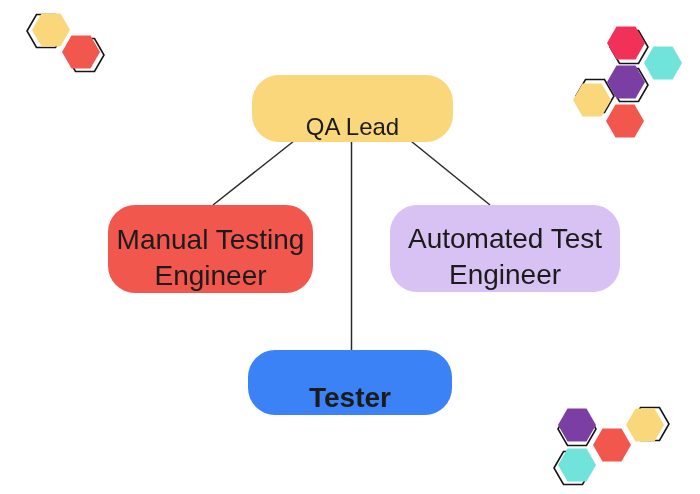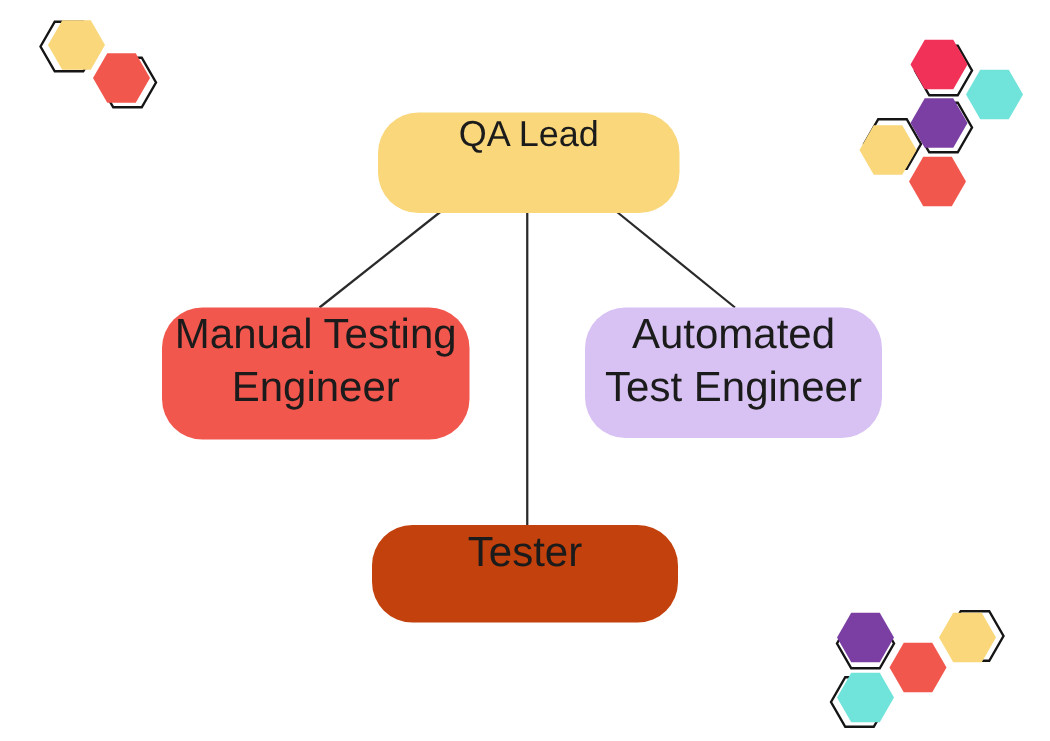--- a/index.html
+++ b/index.html
@@ -13,35 +13,35 @@
   }
   .edges {
     position: absolute;
     left: 0; top: 0;
     z-index: 1;
   }
   .node {
     position: absolute;
     z-index: 2;
     display: flex;
-    align-items: flex-start;
+    align-items: flex-end;
     justify-content: center;
     text-align: center;
     border-radius: 27px;
     color: #1b1b1b;
   }
   .node .label {
     font-size: 28px;
     line-height: 1.26;
     padding: 0 8px;
   }
   .node-qa      { left: 252px; top:  75px; width: 201px; height: 67px; }
   .node-qa .label { font-size: 24px; }
   .node-manual  { left: 108px; top: 205px; width: 205px; height: 88px; }
-  .node-auto    { left: 390px; top: 205px; width: 198px; height: 87px; }
+  .node-auto    { left: 390px; top: 205px; width: 230px; height: 87px; }
   .node-tester  { left: 248px; top: 350px; width: 204px; height: 65px; }
   .cluster {
     position: absolute;
     z-index: 1;
   }
   .cluster-tl { left: 12px;  top: 5px;   }
   .cluster-tr { left: 568px; top: 16px;  }
   .cluster-br { left: 550px; top: 403px; }
   .hexdefs { position: absolute; width: 0; height: 0; }
 </style>
@@ -67,21 +67,21 @@
   </div>
 
   <div class="node node-manual" style="background-color: rgb(242, 87, 78);">
     <span class="label">Manual Testing Engineer</span>
   </div>
 
   <div class="node node-auto" style="background-color: rgb(216, 194, 243);">
     <span class="label">Automated Test Engineer</span>
   </div>
 
-  <div class="node node-tester" style="background-color: #c2410c;">
+  <div class="node node-tester" style="background-color: #3b82f6; font-weight: bold;">
     <span class="label">Tester</span>
   </div>
 
   <svg class="cluster cluster-tl" width="100" height="72" viewBox="0 0 100 72">
     <use href="#hex" transform="translate(34,26)" fill="none" stroke-width="1.6" stroke="#151515"></use>
     <use href="#hex" transform="translate(39,25)" fill="#F9D77A"></use>
     <use href="#hex" transform="translate(73,50)" fill="none" stroke-width="1.6" stroke="#151515"></use>
     <use href="#hex" transform="translate(69,47)" fill="#F2574E"></use>
   </svg>
 

